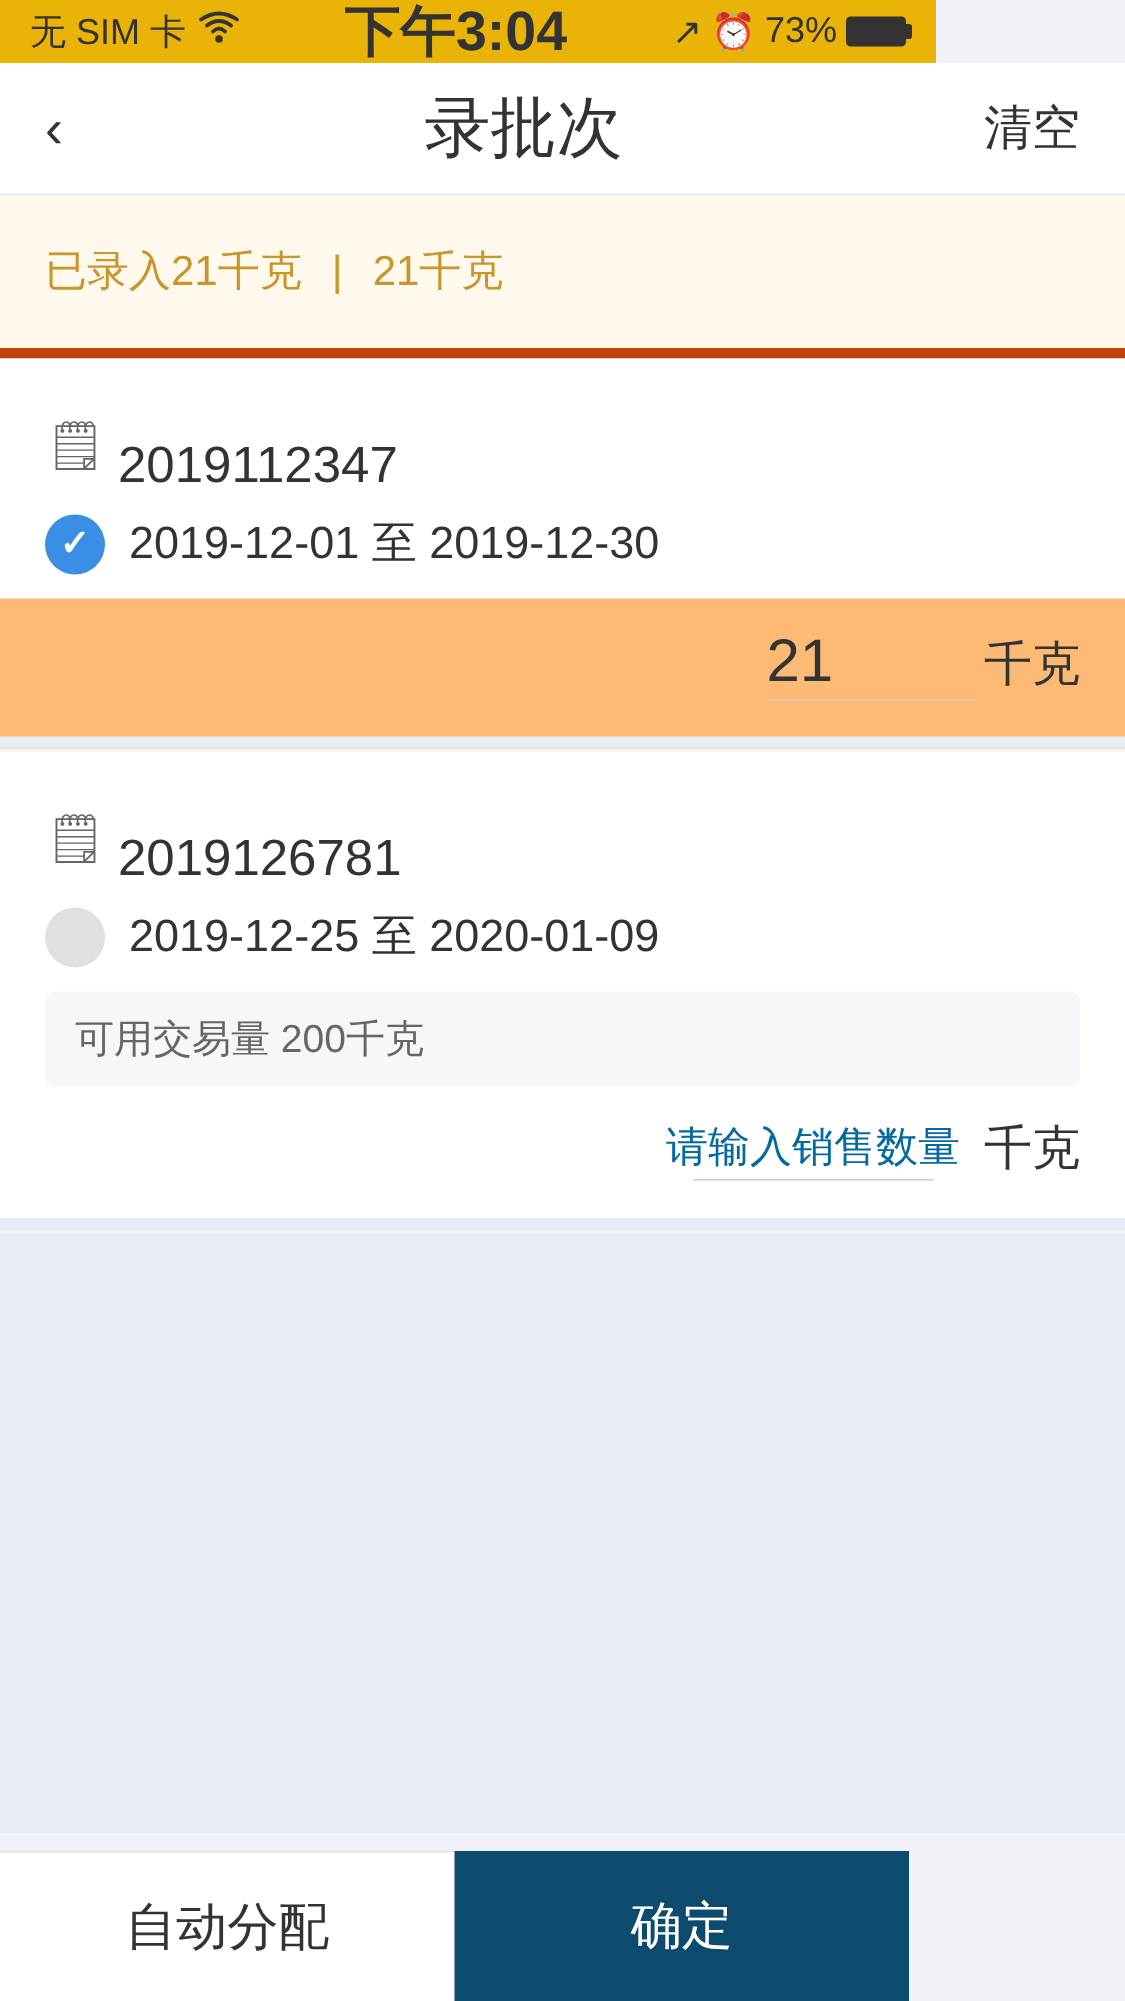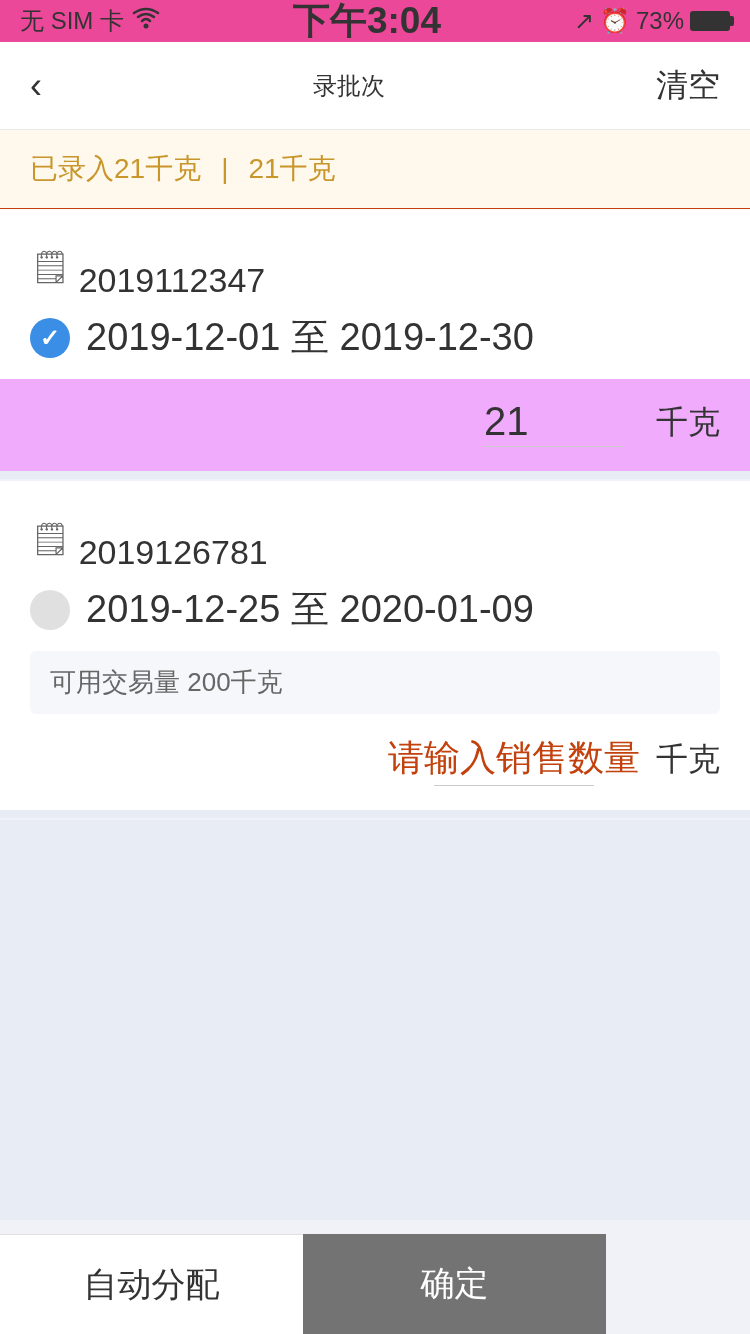--- a/index.html
+++ b/index.html
@@ -8,23 +8,23 @@
       font-family: -apple-system, "PingFang SC", "Helvetica Neue", Arial, sans-serif;
       width: 750px;
       min-height: 1334px;
       background: #f0f2f7;
       font-size: 28px;
       color: #333;
     }
 
     
     .status-bar {
-      width: 750px;
+      width: 624px;
       height: 42px;
-      background: #ec4899;
+      background: #eab308;
       display: flex;
       align-items: center;
       justify-content: space-between;
       padding: 0 20px;
       font-size: 24px;
       color: #333;
     }
     .status-left { display: flex; align-items: center; gap: 8px; }
     .status-center { font-weight: 700; font-size: 37px; }
     .status-right { display: flex; align-items: center; gap: 6px; font-size: 24px; }
@@ -59,38 +59,38 @@
       justify-content: space-between;
       padding: 0 30px;
       border-bottom: 1px solid #e8e8e8;
     }
     .nav-back {
       font-size: 36px;
       color: #333;
       cursor: pointer;
     }
     .nav-title {
-      font-size: 24px;
+      font-size: 44px;
       font-weight: 500;
       color: #333;
     }
     .nav-action {
       font-size: 32px;
       color: #333;
       cursor: pointer;
     }
 
     
     .summary-banner {
       background: #fef9ec;
-      padding: 20px 30px;
+      padding: 32px 30px;
       display: flex;
       align-items: center;
       gap: 20px;
-      border-bottom: 1px solid #c2410c;
+      border-bottom: 7px solid #c2410c;
     }
     .summary-item {
       font-size: 28px;
       color: #c8962a;
     }
     .summary-divider {
       color: #c8962a;
       font-size: 28px;
     }
 
@@ -137,40 +137,40 @@
       align-items: center;
       justify-content: center;
     }
     .radio-circle.checked::after {
       content: '✓';
       color: #fff;
       font-size: 24px;
       font-weight: 700;
     }
     .date-text {
-      font-size: 38px;
+      font-size: 30px;
       color: #333;
     }
     .availability-box {
       background: #f5f7fa;
       border-radius: 6px;
       padding: 14px 20px;
       font-size: 26px;
       color: #666;
       margin-bottom: 0;
     }
 
     
     .amount-row {
-      background: #f0abfc;
+      background: #fdba74;
       display: flex;
       align-items: center;
       justify-content: flex-end;
       padding: 20px 30px;
-      gap: 32px;
+      gap: 5px;
       border-bottom: 8px solid #e8ecf4;
     }
     .amount-value {
       font-size: 40px;
       color: #333;
       font-weight: 400;
     }
     .amount-unit {
       font-size: 32px;
       color: #333;
@@ -191,22 +191,22 @@
     .input-row {
       background: #fff;
       display: flex;
       align-items: center;
       justify-content: flex-end;
       padding: 20px 30px;
       gap: 16px;
       border-bottom: 8px solid #e8ecf4;
     }
     .input-placeholder {
-      font-size: 36px;
-      color: #c2410c;
+      font-size: 28px;
+      color: #0369a1;
     }
     .input-unit {
       font-size: 32px;
       color: #333;
     }
     .input-underline {
       position: relative;
     }
     .input-underline::after {
       content: '';
@@ -238,21 +238,21 @@
       flex: 1;
       background: #fff;
       border: none;
       font-size: 34px;
       color: #333;
       cursor: pointer;
       border-top: 1px solid #e0e0e0;
     }
     .btn-confirm {
       flex: 1;
-      background: #737373;
+      background: #0c4a6e;
       border: none;
       font-size: 34px;
       color: #fff;
       cursor: pointer;
     }
 
     .card-padding-bottom {
       padding-bottom: 24px;
     }
   </style>

